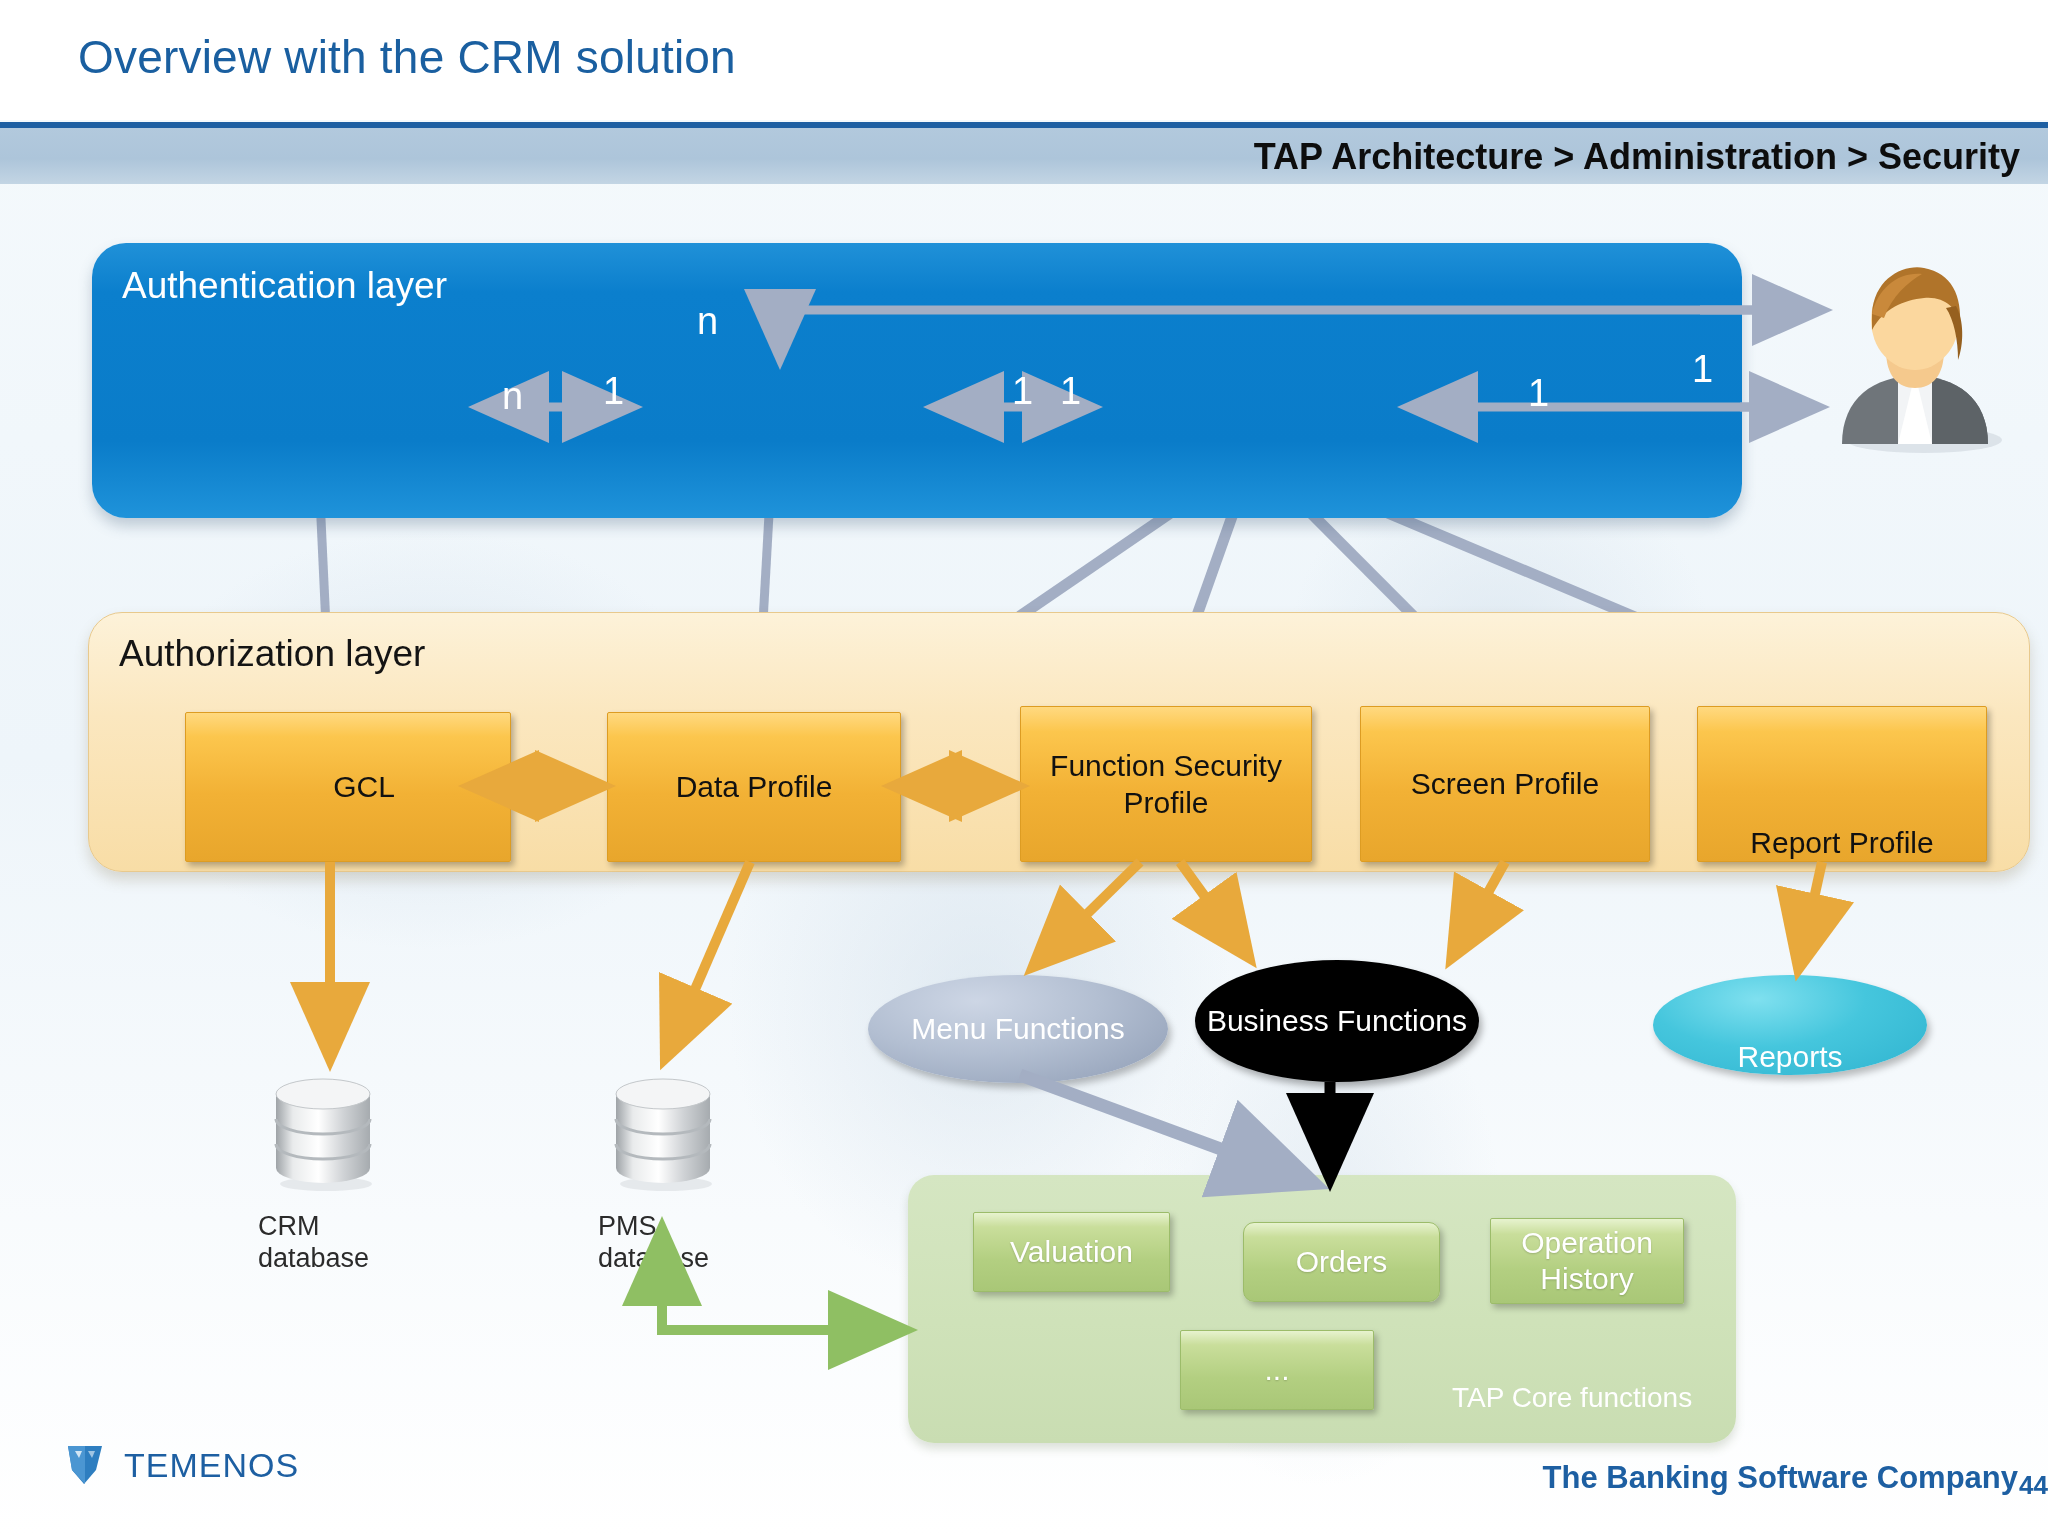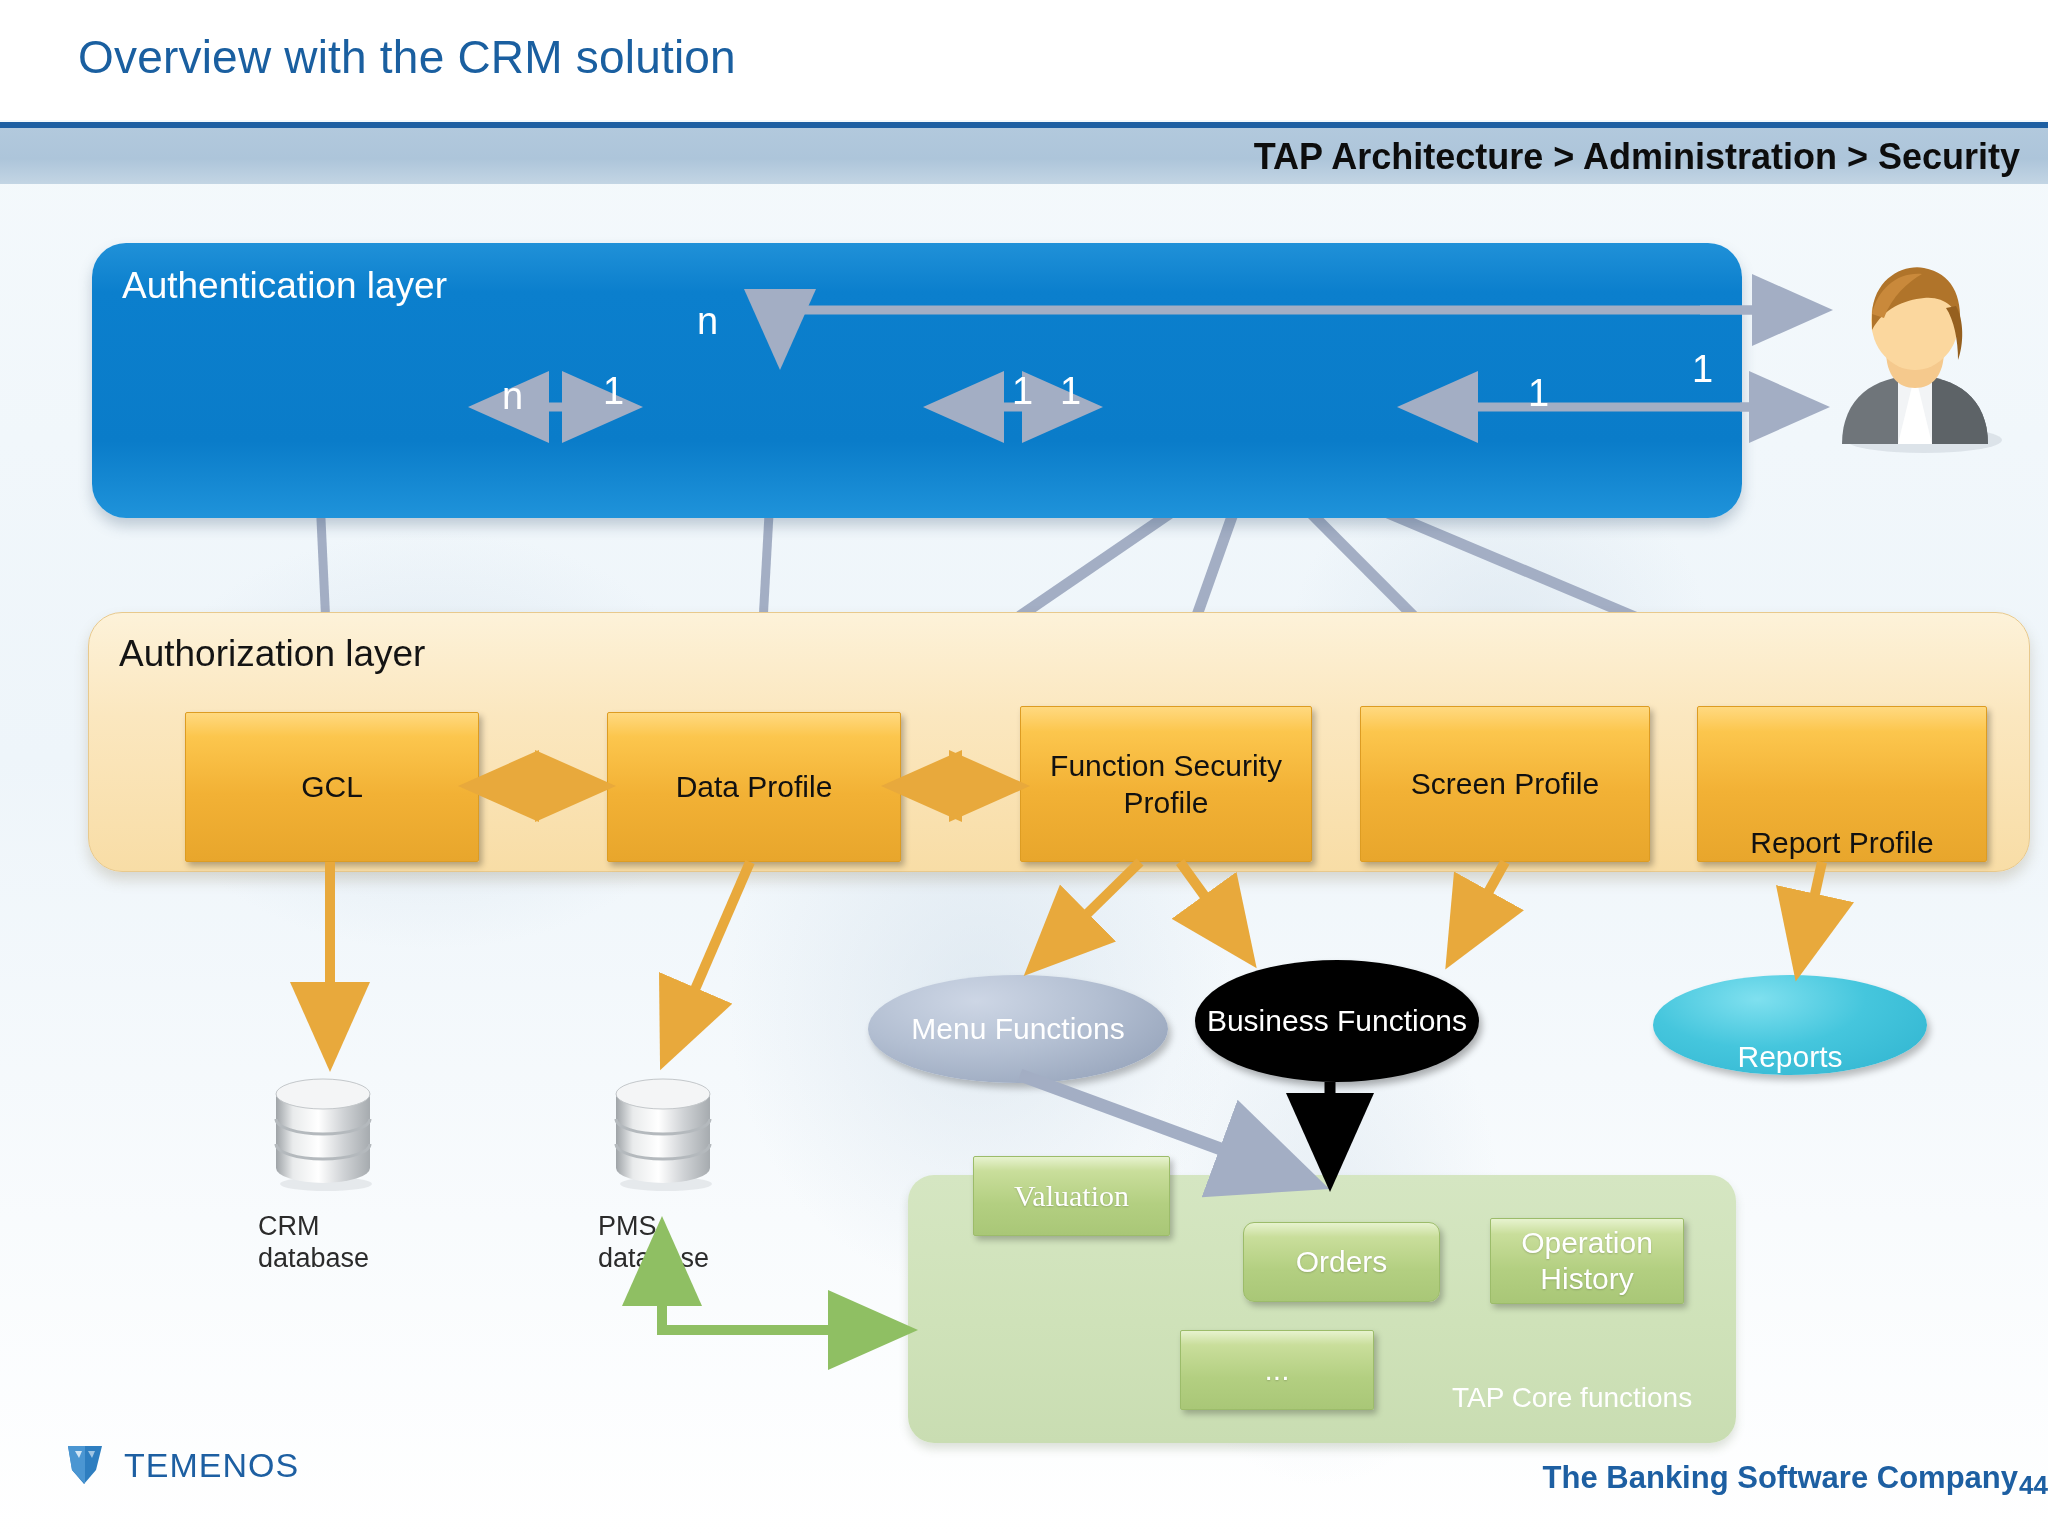--- a/index.html
+++ b/index.html
@@ -55,21 +55,21 @@
     border:1px solid #e8c98d;
     box-shadow:0 8px 14px rgba(120,100,60,.22);}
   #authz-title{position:absolute;left:30px;top:20px;color:#141414;font-size:37px;}
 
   .orangebox{position:absolute;z-index:3;border-radius:2px;
     background:linear-gradient(180deg,#ffd980 0%,#fcc64d 16%,#f2b135 55%,#e8a62c 100%);
     border:1px solid #dd9c22;
     box-shadow:3px 4px 6px rgba(0,0,0,.28);
     display:flex;align-items:center;justify-content:center;text-align:center;
     color:#111;font-size:30px;line-height:1.25;}
-  #b-gcl{left:185px;top:712px;width:292px;height:148px;}
+  #b-gcl{left:185px;top:712px;width:292px;height:148px;padding-left:32px;}
   #b-dataprofile{left:607px;top:712px;width:292px;height:148px;}
   #b-funcsec{left:1020px;top:706px;width:290px;height:154px;}
   #b-screen{left:1360px;top:706px;width:288px;height:154px;}
   #b-report{left:1697px;top:706px;width:288px;height:154px;align-items:flex-end;}
 
   
   .ellipse{position:absolute;z-index:3;border-radius:50%;
     display:flex;align-items:center;justify-content:center;text-align:center;
     color:#fff;font-size:30px;line-height:1.2;}
   #e-menu{left:868px;top:975px;width:300px;height:108px;
@@ -90,21 +90,21 @@
   
   #core-panel{left:908px;top:1175px;width:828px;height:268px;border-radius:26px;
     background:linear-gradient(180deg,#d5e6c2 0%,#cfe2b9 55%,#c9ddb2 100%);
     z-index:2;box-shadow:0 6px 10px rgba(90,110,70,.2);}
   .greenbox{position:absolute;z-index:3;border-radius:2px;
     background:linear-gradient(180deg,#e7f3cf 0%,#c9de9b 18%,#b3cf81 60%,#a9c777 100%);
     border:1px solid #9cbc6a;
     box-shadow:3px 4px 6px rgba(0,0,0,.25);
     display:flex;align-items:center;justify-content:center;text-align:center;
     color:#fff;font-size:30px;line-height:1.2;text-shadow:0 1px 2px rgba(0,0,0,.18);}
-  #g-valuation{left:973px;top:1156px;width:195px;height:78px;font-family:Liberation Serif, serif;}
+  #g-valuation{left:973px;top:1212px;width:195px;height:78px;}
   #g-orders{left:1243px;top:1222px;width:195px;height:78px;border-radius:11px;}
   #g-ophistory{left:1490px;top:1218px;width:192px;height:84px;}
   #g-ellipsis{left:1180px;top:1330px;width:192px;height:78px;font-size:30px;}
   #core-caption{position:absolute;left:1452px;top:1382px;font-size:28px;color:#ffffff;z-index:4;}
 
   
   #temenos{position:absolute;left:62px;top:1440px;z-index:6;display:flex;align-items:center;}
   #temenos .word{font-size:34px;font-weight:normal;color:#1d5fa2;letter-spacing:1px;margin-left:16px;}
   #pagenum{position:absolute;left:17px;right:0;top:1470px;text-align:right;font-size:26px;
     font-weight:bold;color:#1d5fa2;z-index:6;}

